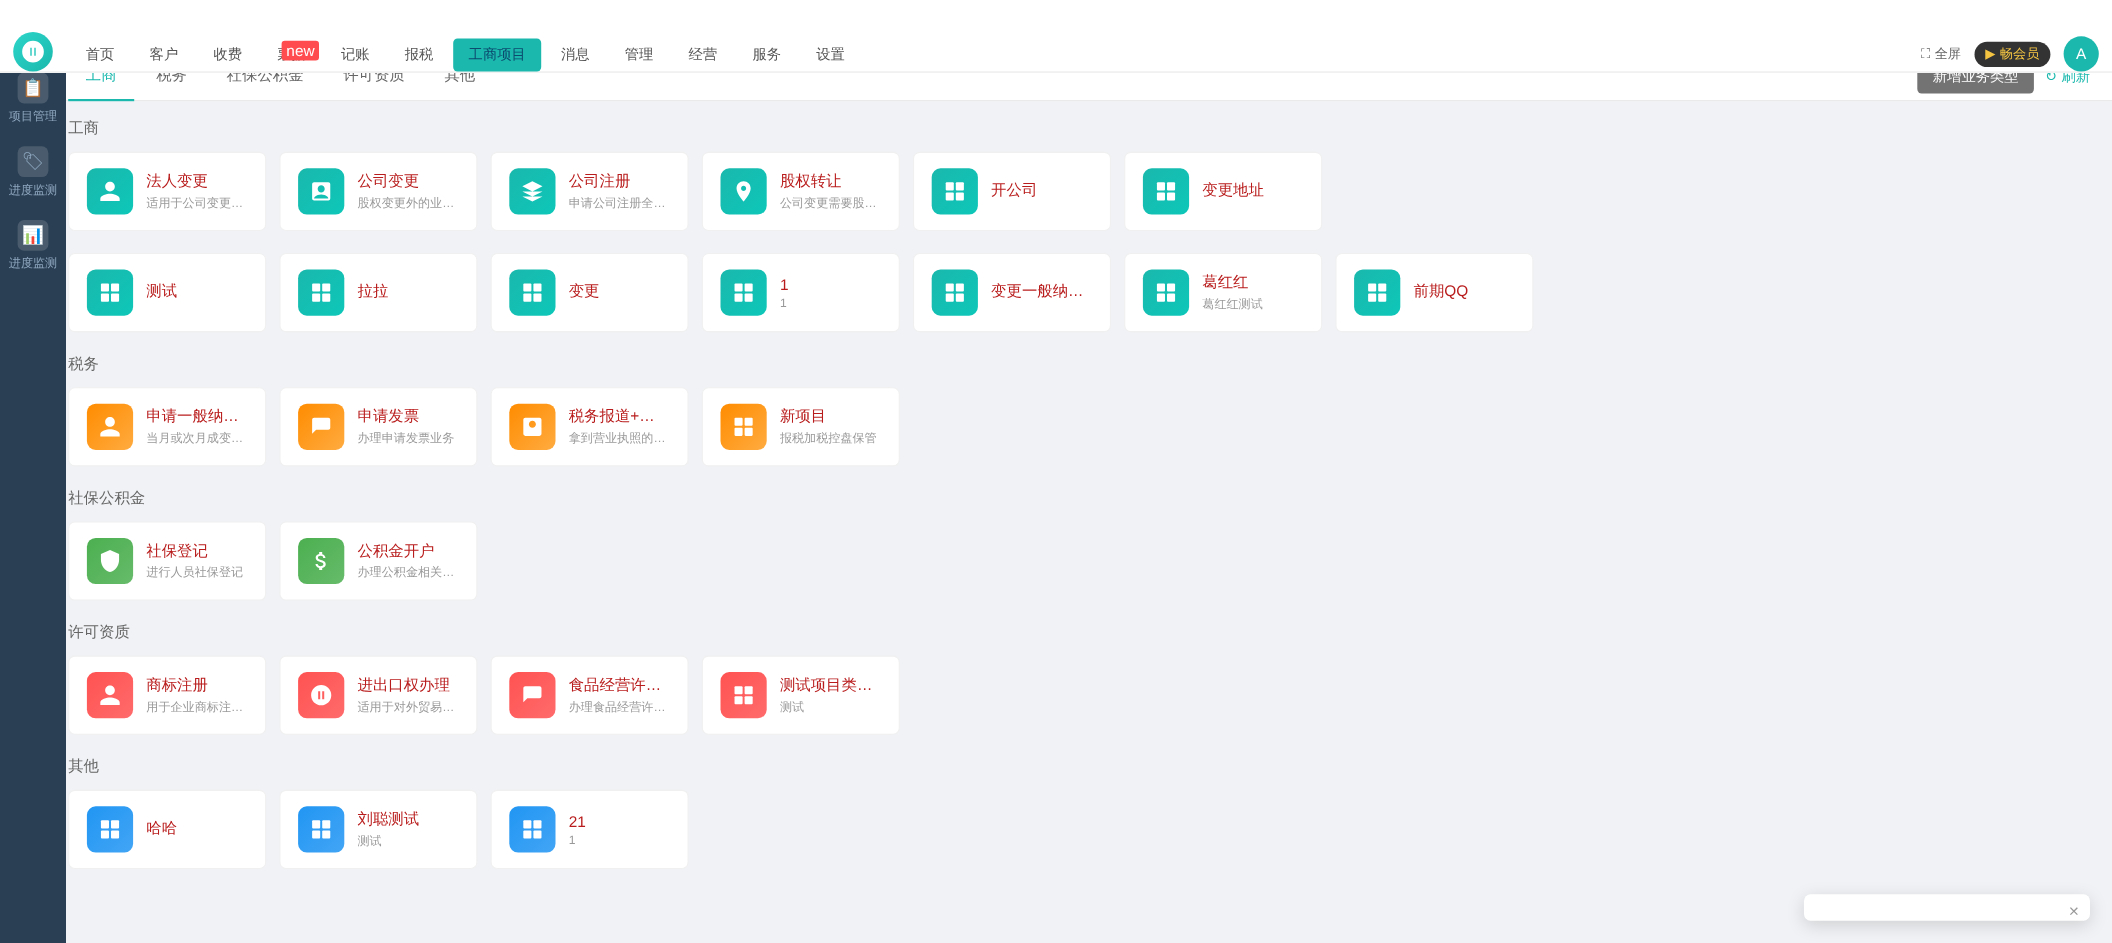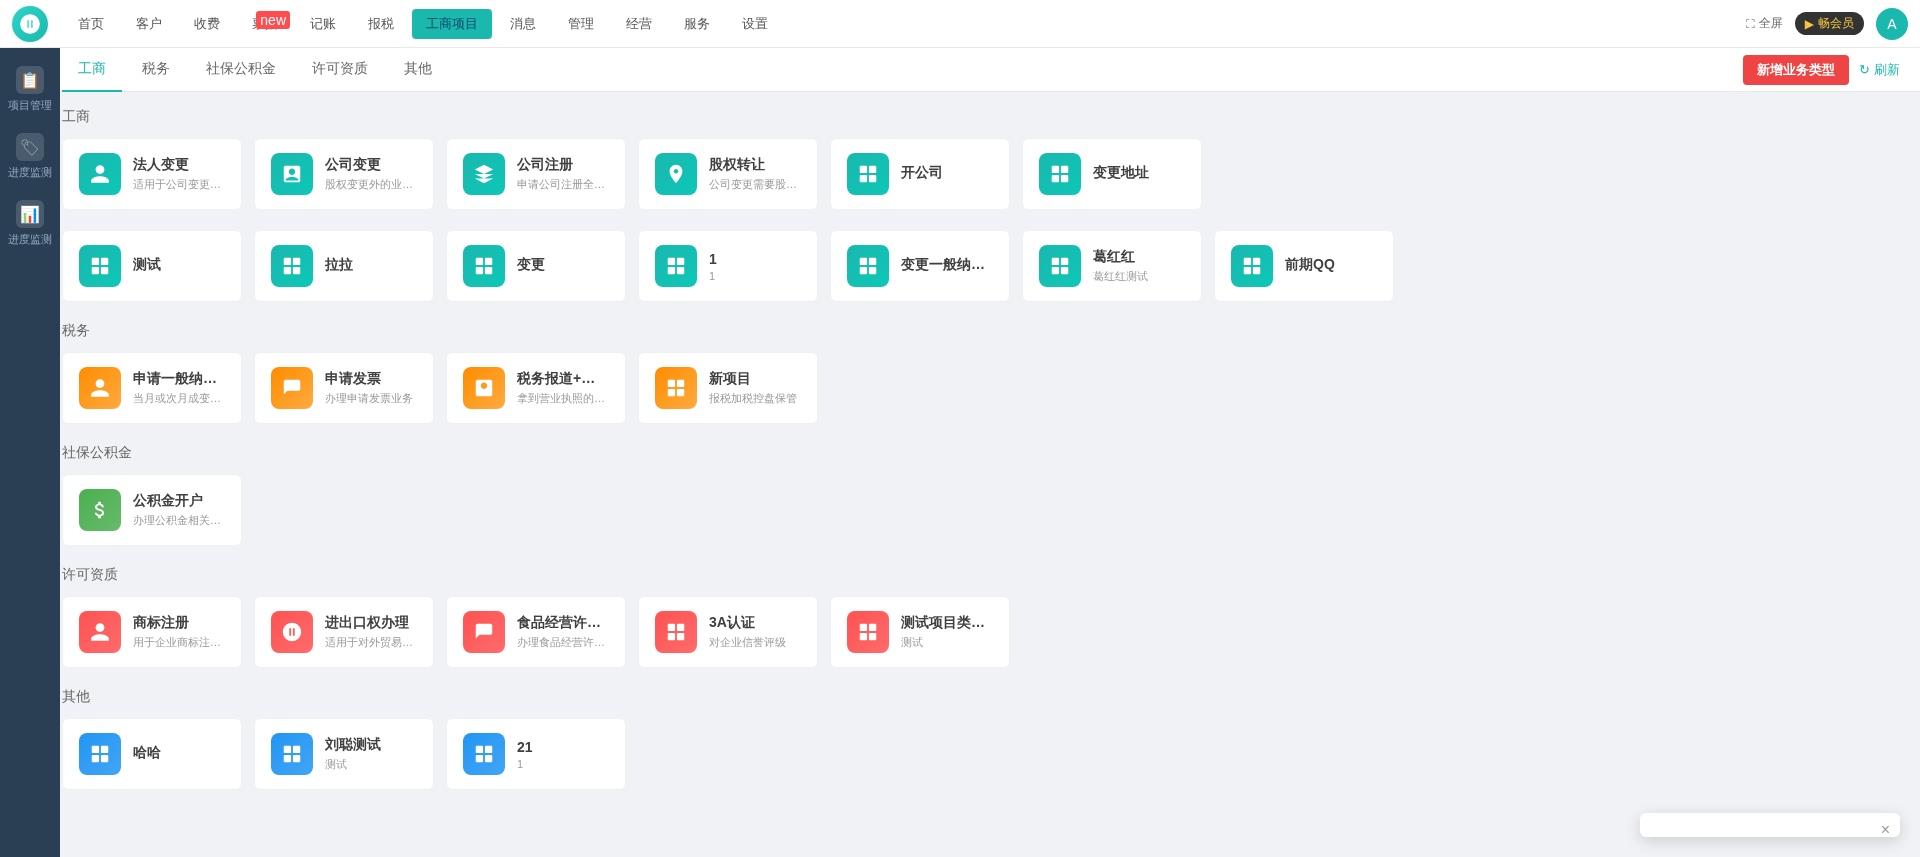--- a/index.html
+++ b/index.html
@@ -1,23 +1,23 @@
 <!DOCTYPE html>
 <html><head>
   <meta charset="utf-8">
   <style>
     * { margin: 0; padding: 0; box-sizing: border-box; }
     body { font-family: 'Microsoft YaHei', Arial, sans-serif; background: #f0f2f5; font-size: 13px; color: #333; }
 
     
     .top-nav {
       background: #fff;
-      height: 48px;
-      display: flex;
-      align-items: center;
+      height: 66px;
+      display: flex;
+      align-items: flex-end;
       border-bottom: 1px solid #e8e8e8;
       padding: 0 12px;
       position: fixed;
       top: 0; left: 0; right: 0;
       z-index: 100;
     }
     .nav-logo {
       width: 36px; height: 36px;
       background: linear-gradient(135deg, #2dd5c9, #1ab8ad);
       border-radius: 50%;
@@ -139,28 +139,27 @@
       border-bottom: 2px solid #1ab8ad;
       font-weight: 500;
     }
     .tabs-right {
       margin-left: auto;
       display: flex;
       align-items: center;
       gap: 10px;
     }
     .add-btn {
-      background: #ef4444;
+      background: #737373;
       color: #fff;
       border: none;
       border-radius: 4px;
       padding: 6px 14px;
       font-size: 13px;
       cursor: pointer;
-      font-weight: bold;
     }
     .refresh-btn {
       background: none;
       border: none;
       color: #1ab8ad;
       font-size: 13px;
       cursor: pointer;
       display: flex; align-items: center; gap: 4px;
     }
 
@@ -203,22 +202,22 @@
       width: 42px; height: 42px;
       border-radius: 8px;
       display: flex; align-items: center; justify-content: center;
       flex-shrink: 0;
       font-size: 20px;
     }
 
     .card-info { flex: 1; min-width: 0; }
     .card-title {
       font-size: 14px;
-      font-weight: 700;
-      color: #404040;
+      font-weight: 400;
+      color: #b91c1c;
       margin-bottom: 3px;
       white-space: nowrap;
       overflow: hidden;
       text-overflow: ellipsis;
     }
     .card-desc {
       font-size: 11px;
       color: #999;
       white-space: nowrap;
       overflow: hidden;
@@ -557,20 +556,31 @@
           <div class="card-desc">报税加税控盘保管</div>
         </div>
       </div>
     </div>
 
     <div class="section-title">社保公积金</div>
     <div class="cards-grid">
       <div class="card">
         <div class="card-icon icon-green">
           <svg width="22" height="22" viewBox="0 0 24 24" fill="white">
+              <path d="M12 1L3 5v6c0 5.55 3.84 10.74 9 12 5.16-1.26 9-6.45 9-12V5l-9-4z"></path>
+            </svg>
+        </div>
+        <div class="card-info">
+          <div class="card-title">社保登记</div>
+          <div class="card-desc">进行人员社保登记</div>
+        </div>
+      </div>
+      <div class="card">
+        <div class="card-icon icon-green">
+          <svg width="22" height="22" viewBox="0 0 24 24" fill="white">
               <path d="M11.8 10.9c-2.27-.59-3-1.2-3-2.15 0-1.09 1.01-1.85 2.7-1.85 1.78 0 2.44.85 2.5 2.1h2.21c-.07-1.72-1.12-3.3-3.21-3.81V3h-3v2.16c-1.94.42-3.5 1.68-3.5 3.61 0 2.31 1.91 3.46 4.7 4.13 2.5.6 3 1.48 3 2.41 0 .69-.49 1.79-2.7 1.79-2.06 0-2.87-.92-2.98-2.1h-2.2c.12 2.19 1.76 3.42 3.68 3.83V21h3v-2.15c1.95-.37 3.5-1.5 3.5-3.55 0-2.84-2.43-3.81-4.7-4.4z"></path>
             </svg>
         </div>
         <div class="card-info">
           <div class="card-title">公积金开户</div>
           <div class="card-desc">办理公积金相关业务</div>
         </div>
       </div>
     </div>
 
@@ -600,34 +610,20 @@
       </div>
       <div class="card">
         <div class="card-icon icon-red">
           <svg width="22" height="22" viewBox="0 0 24 24" fill="white">
               <path d="M19 3H5c-1.1 0-2 .9-2 2v14l4-4h12c1.1 0 2-.9 2-2V5c0-1.1-.9-2-2-2z"></path>
             </svg>
         </div>
         <div class="card-info">
           <div class="card-title">食品经营许可证</div>
           <div class="card-desc">办理食品经营许可证</div>
-        </div>
-      </div>
-      <div class="card">
-        <div class="card-icon icon-red">
-          <svg width="22" height="22" viewBox="0 0 24 24" fill="white">
-              <rect x="3" y="3" width="8" height="8" rx="1"></rect>
-              <rect x="13" y="3" width="8" height="8" rx="1"></rect>
-              <rect x="3" y="13" width="8" height="8" rx="1"></rect>
-              <rect x="13" y="13" width="8" height="8" rx="1"></rect>
-            </svg>
-        </div>
-        <div class="card-info">
-          <div class="card-title">3A认证</div>
-          <div class="card-desc">对企业信誉评级</div>
         </div>
       </div>
       <div class="card">
         <div class="card-icon icon-red">
           <svg width="22" height="22" viewBox="0 0 24 24" fill="white">
               <rect x="3" y="3" width="8" height="8" rx="1"></rect>
               <rect x="13" y="3" width="8" height="8" rx="1"></rect>
               <rect x="3" y="13" width="8" height="8" rx="1"></rect>
               <rect x="13" y="13" width="8" height="8" rx="1"></rect>
             </svg>

